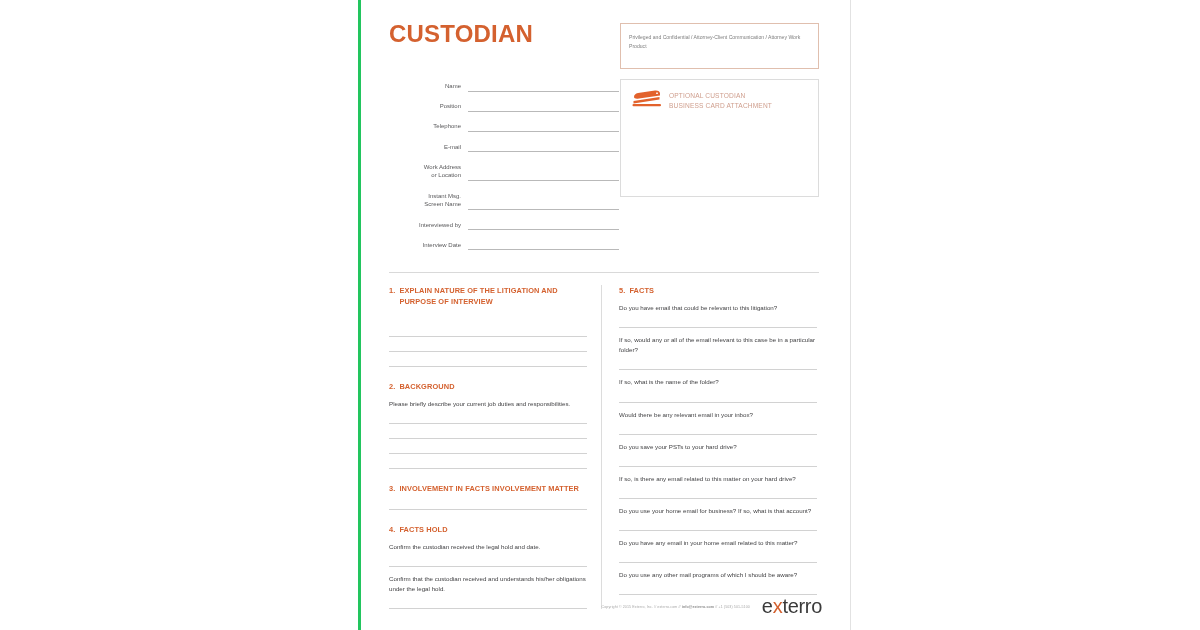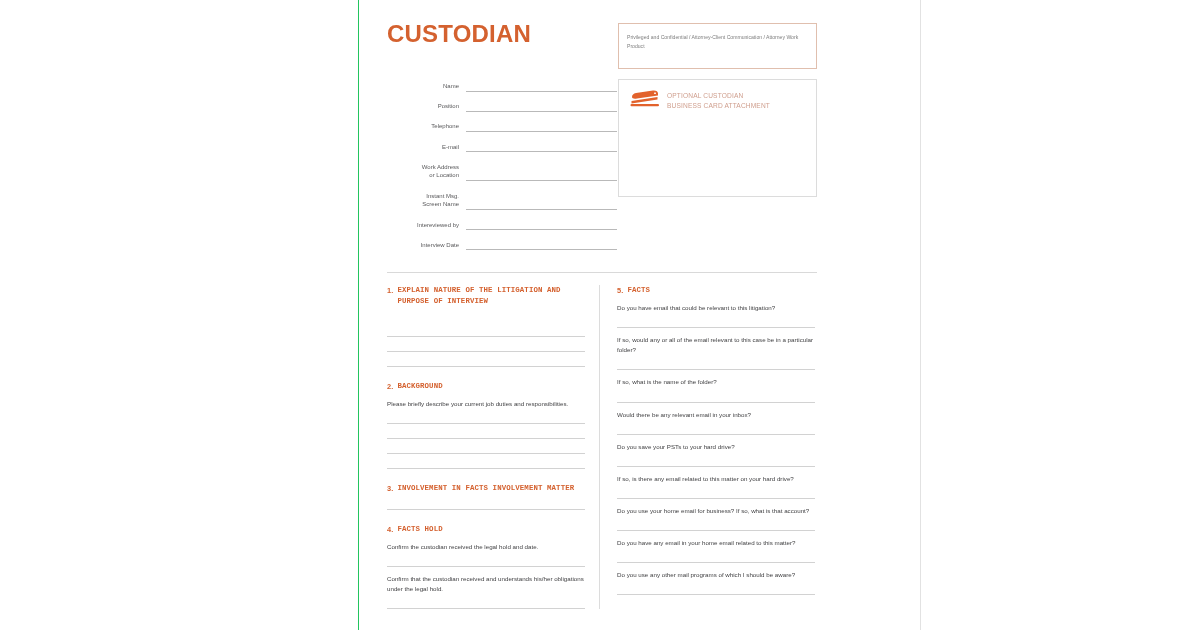--- a/index.html
+++ b/index.html
@@ -11,24 +11,24 @@
     height: 630px;
     background: #ffffff;
     font-family: "Liberation Sans", sans-serif;
     overflow: hidden;
   }
 
   .page {
     position: absolute;
     left: 358px;
     top: 0px;
-    width: 563px;
+    width: 493px;
     height: 630px;
     background: #ffffff;
-    border-left: 1px solid #22c55e;
+    border-left: 3px solid #22c55e;
     border-right: 1px solid #e2e2e2;
     box-sizing: border-box;
   }
 
   .page-inner {
     position: absolute;
     left: 28px;
     top: 20px;
     width: 430px;
   }
@@ -155,21 +155,20 @@
     font-weight: bold;
     line-height: 1.55;
     letter-spacing: 0.1px;
     display: flex;
   }
   .section-num {
     margin-right: 4px;
   }
   .section-head .section-title {
     font-weight: bold;
-    font-family: Liberation Mono, monospace;
   }
 
   .prompt {
     font-size: 6.2px;
     color: #3f3f41;
     line-height: 1.62;
     margin-top: 7px;
   }
 
   .answer-line {
@@ -358,14 +357,18 @@
         <div class="answer-line"></div>
 
         <div class="prompt">Do you use any other mail programs of which I should be aware?</div>
         <div class="answer-line"></div>
 
       </div>
 
     </div>
   </div>
 
+  <div class="footer">
+    <div class="footer-copy"><span>Copyright © 2015 Exterro, Inc.  //  exterro.com  //  </span><b>info@exterro.com</b><span>  //  +1 (503) 501-5100</span></div>
+    <div class="logo"><span>e</span><span class="logo-x">x</span><span>terro</span></div>
+  </div>
 
 </div>
 
 </body></html>

